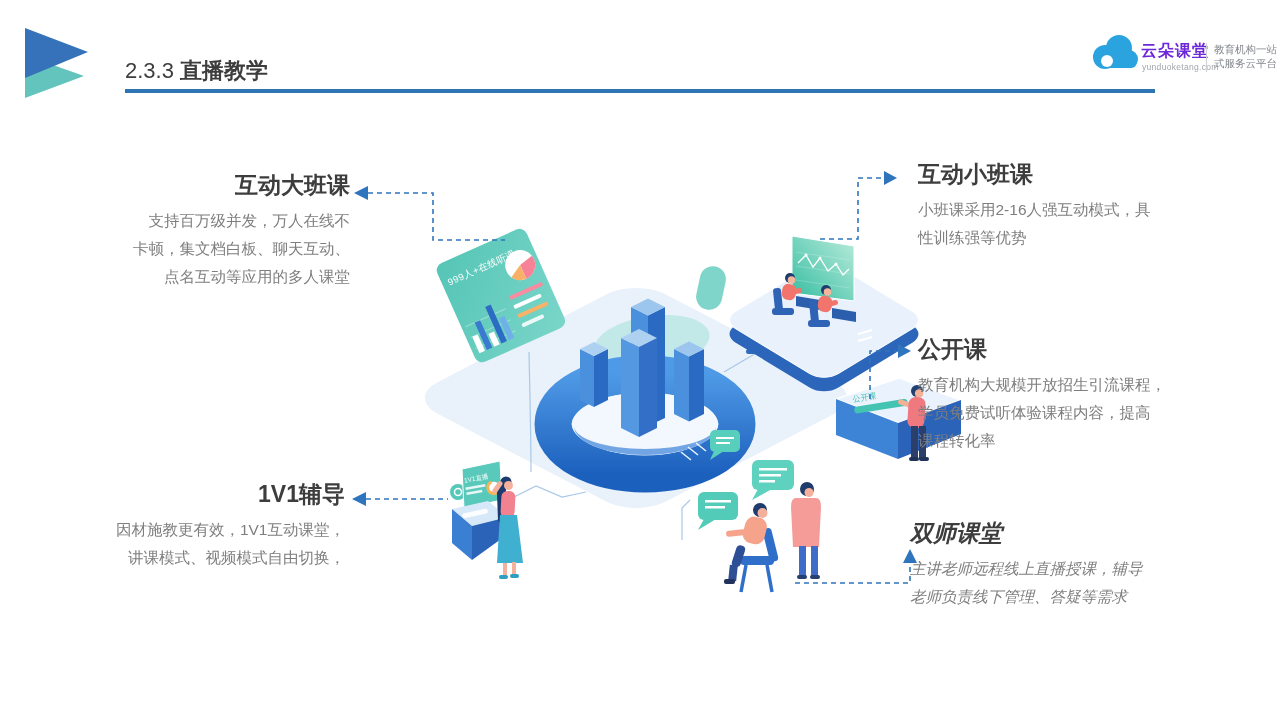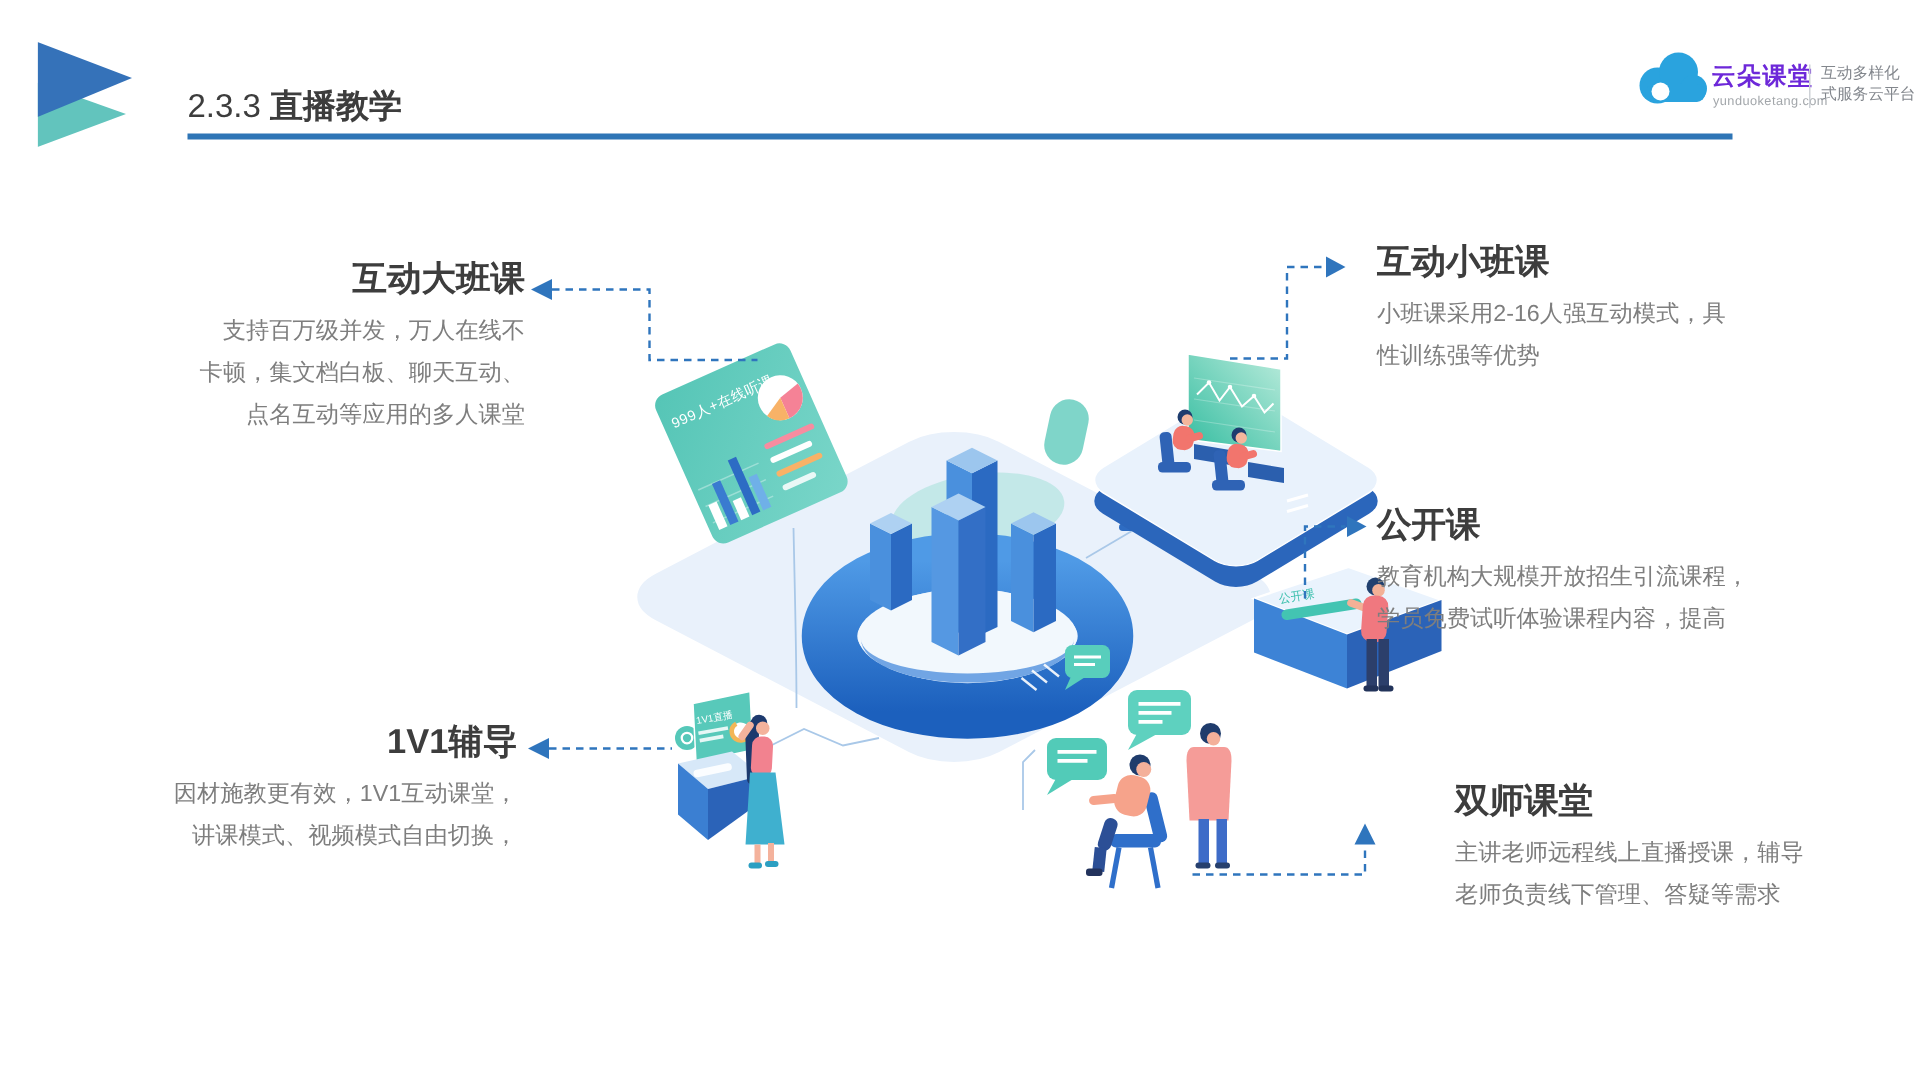--- a/index.html
+++ b/index.html
@@ -25,21 +25,21 @@
   
   .callout{position:absolute;z-index:3;}
   .callout .title{font-size:23px;font-weight:700;color:#3d3d3d;line-height:20px;}
   .callout .body{margin-top:12px;}
   .callout .line{font-size:15.5px;color:#7e7e7e;line-height:28px;white-space:nowrap;}
   .callout.left{text-align:right;}
   #callout-big-class{right:930px;top:175px;width:260px;}
   #callout-small-class{left:918px;top:164px;width:280px;}
   #callout-open-class{left:918px;top:339px;width:290px;}
   #callout-one-on-one{right:935px;top:484px;width:260px;}
-  #callout-dual-teacher{left:970px;top:523px;width:270px;}
+  #callout-dual-teacher{left:910px;top:523px;width:270px;font-style:italic;}
 
   #scene{position:absolute;left:0;top:0;width:1280px;height:720px;}
 </style>
 </head>
 <body>
 
 <div id="stage">
 
   <div id="tri-teal" class="tri"></div>
   <div id="tri-blue" class="tri"></div>
@@ -53,21 +53,21 @@
       <circle cx="17" cy="27" r="12" fill="#2aa3de"></circle>
       <circle cx="31" cy="18" r="13" fill="#2aa3de"></circle>
       <circle cx="41" cy="29" r="9" fill="#2aa3de"></circle>
       <rect x="9" y="26" width="40" height="12" rx="6" fill="#2aa3de"></rect>
       <circle cx="19" cy="31" r="6" fill="#ffffff"></circle>
     </svg>
     <div class="brand">云朵课堂</div>
     <div class="domain">yunduoketang.com</div>
     <div class="divider"></div>
     <div class="tagline">
-      <div>互动多样化</div>
+      <div>教育机构一站</div>
       <div>式服务云平台</div>
     </div>
   </div>
 
   <svg id="scene" viewBox="0 0 1280 720">
     <defs>
       <linearGradient id="ringG" x1="0" y1="0" x2="0" y2="1">
         <stop offset="0" stop-color="#4f9ae6"></stop>
           <stop offset="1" stop-color="#1c60bd"></stop>
       </linearGradient>
@@ -335,20 +335,21 @@
       <div class="line">小班课采用2-16人强互动模式，具</div>
       <div class="line">性训练强等优势</div>
     </div>
   </div>
 
   <div id="callout-open-class" class="callout">
     <div class="title">公开课</div>
     <div class="body">
       <div class="line">教育机构大规模开放招生引流课程，</div>
       <div class="line">学员免费试听体验课程内容，提高</div>
+      <div class="line">课程转化率</div>
     </div>
   </div>
 
   <div id="callout-one-on-one" class="callout left">
     <div class="title">1V1辅导</div>
     <div class="body">
       <div class="line">因材施教更有效，1V1互动课堂，</div>
       <div class="line">讲课模式、视频模式自由切换，</div>
     </div>
   </div>

